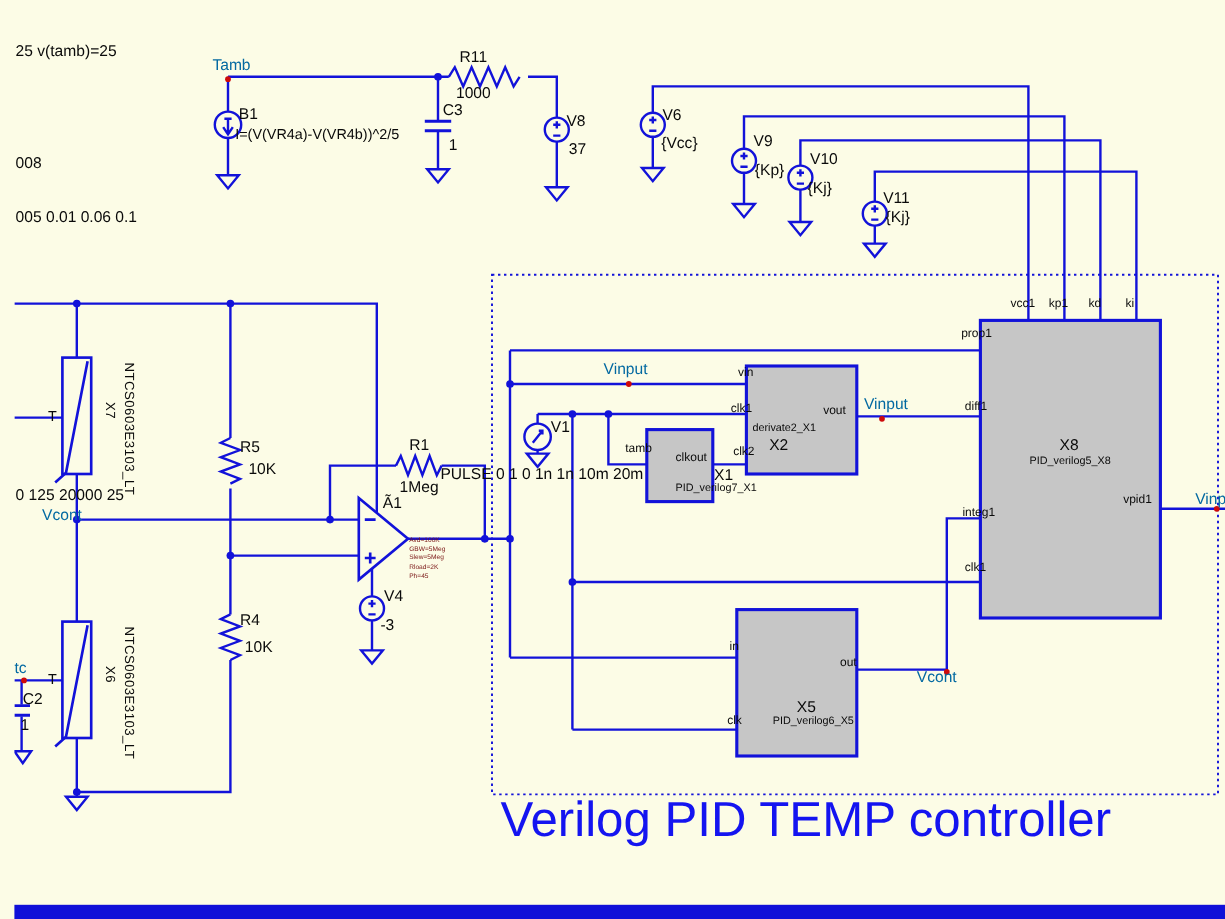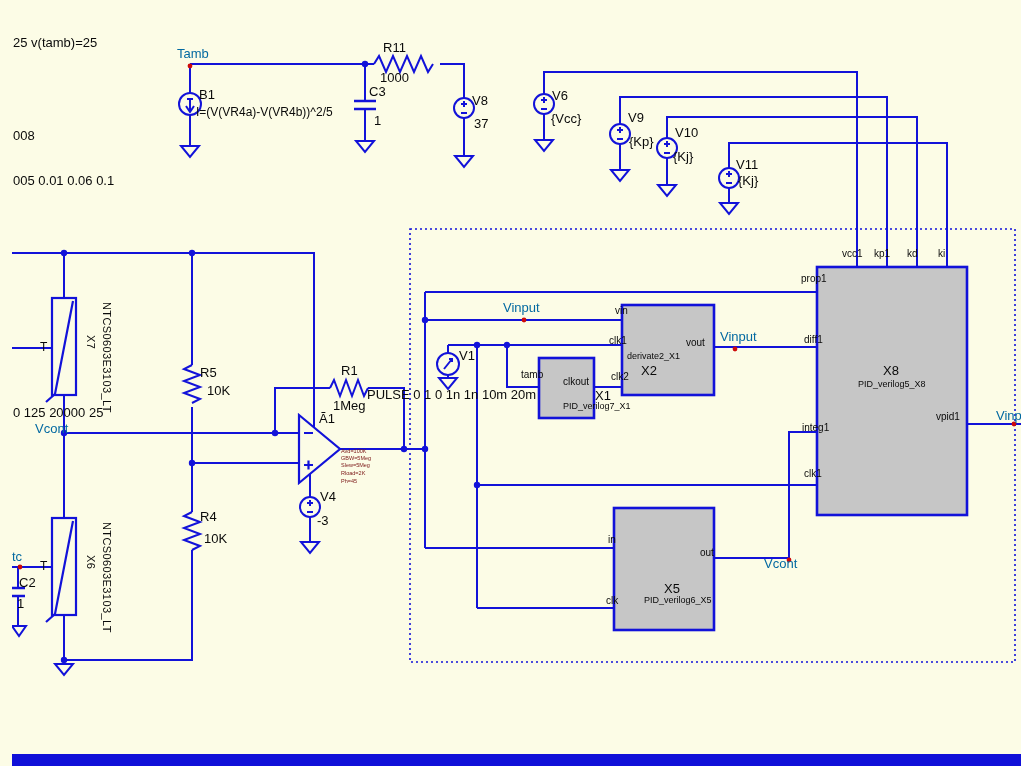--- a/index.html
+++ b/index.html
@@ -261,16 +261,17 @@
   <span class="lbl s11" style="left:924px;top:412px">vpid1</span>
   <span class="lbl" style="left:871px;top:364px">X8</span>
   <span class="lbl s9" style="left:846px;top:380px">PID_verilog5_X8</span>
 
   <span class="lbl s11" style="left:596px;top:535px">in</span>
   <span class="lbl s11" style="left:594px;top:596px">clk</span>
   <span class="lbl s11" style="left:688px;top:548px">out</span>
   <span class="lbl" style="left:652px;top:582px">X5</span>
   <span class="lbl s9" style="left:632px;top:596px">PID_verilog6_X5</span>
 
+  <span class="lbl ttl" style="left:405px;top:662px">Verilog PID TEMP controller</span>
 
   <div id="rightedge"></div>
   <div id="bottombar"></div>
 </div>
 
 </body></html>

